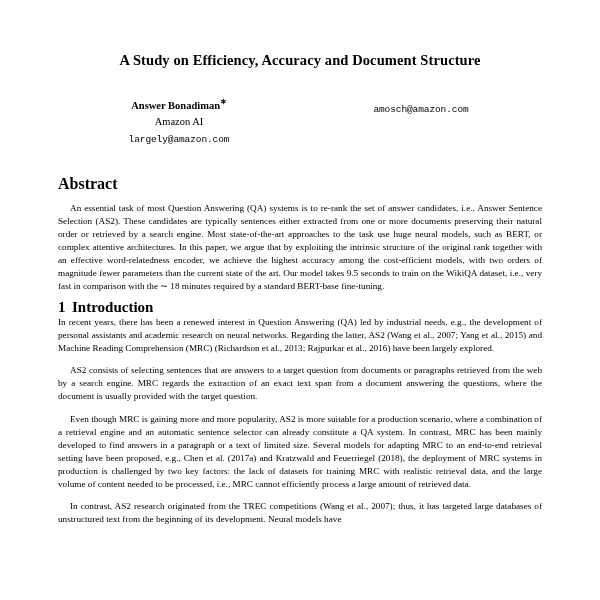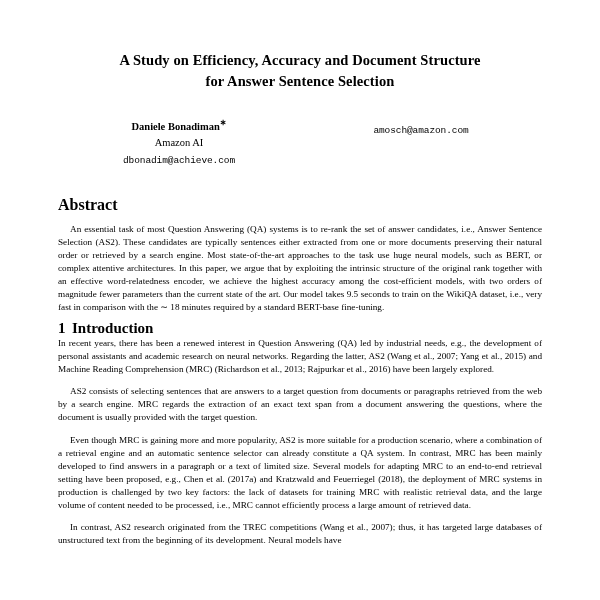--- a/index.html
+++ b/index.html
@@ -97,28 +97,27 @@
     text-indent: 0;
   }
 </style>
 </head>
 <body>
 
 <div class="page">
 
   <h1 class="title">
     <span>A Study on Efficiency, Accuracy and Document Structure</span>
-    <span class="line2">for Answer Sentence Selection</span>
   </h1>
 
   <div class="authors">
     <div class="author-col">
-      <div class="author-name"><span>Daniele Bonadiman</span><span class="sym">∗</span></div>
+      <div class="author-name"><span>Answer Bonadiman</span><span class="sym">∗</span></div>
       <div class="author-affil">Amazon AI</div>
-      <div class="author-email">dbonadim@achieve.com</div>
+      <div class="author-email">largely@amazon.com</div>
     </div>
     <div class="author-col">
       <div class="author-email">amosch@amazon.com</div>
     </div>
   </div>
 
   <div class="abstract-head">Abstract</div>
   <div class="abstract-body">An essential task of most Question Answering (QA) systems is to re-rank the set of answer candidates, i.e., Answer Sentence Selection (AS2). These candidates are typically sentences either extracted from one or more documents preserving their natural order or retrieved by a search engine. Most state-of-the-art approaches to the task use huge neural models, such as BERT, or complex attentive architectures. In this paper, we argue that by exploiting the intrinsic structure of the original rank together with an effective word-relatedness encoder, we achieve the highest accuracy among the cost-efficient models, with two orders of magnitude fewer parameters than the current state of the art. Our model takes 9.5 seconds to train on the WikiQA dataset, i.e., very fast in comparison with the ∼ 18 minutes required by a standard BERT-base fine-tuning.</div>
 
   <div class="section-head">

